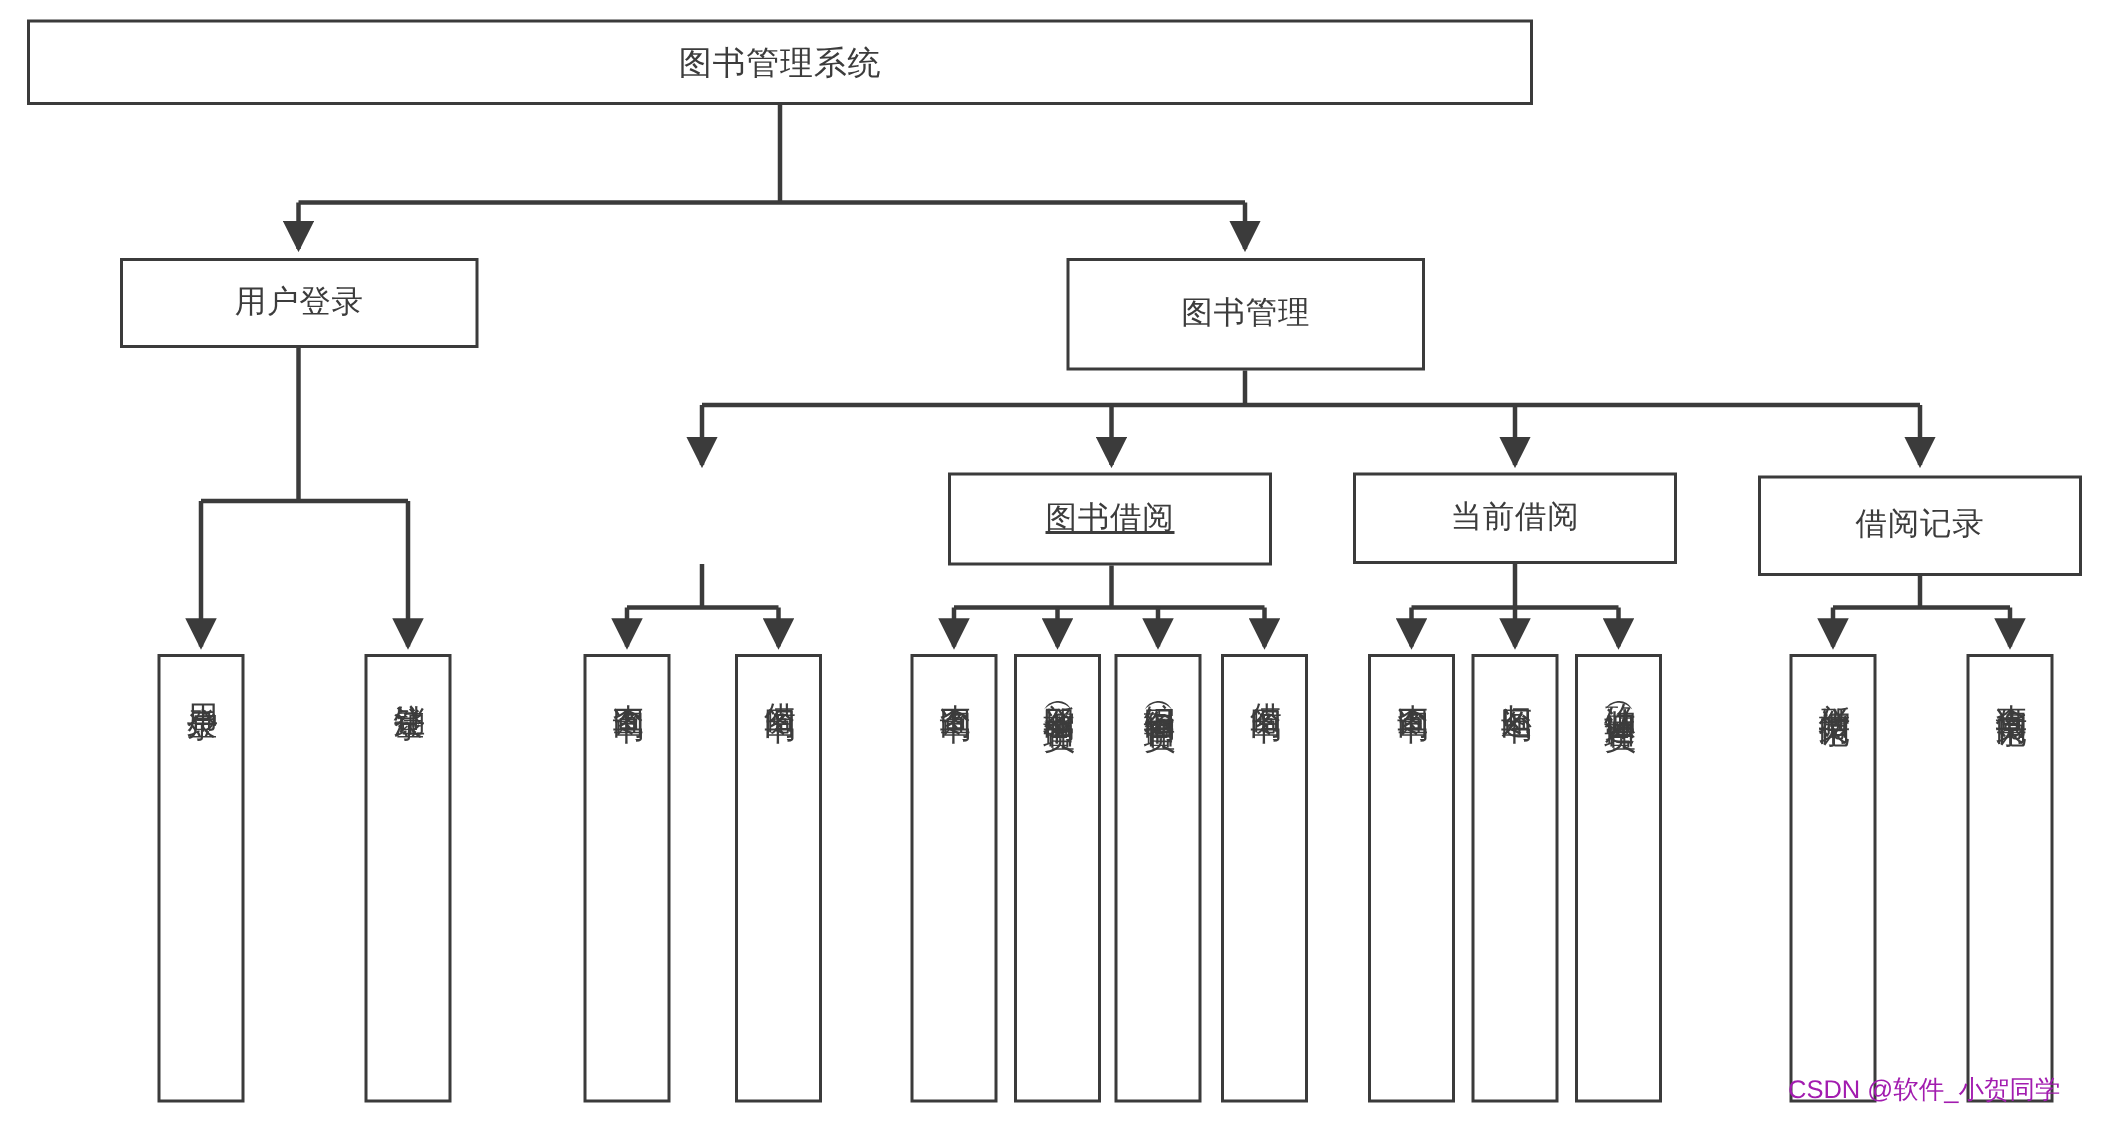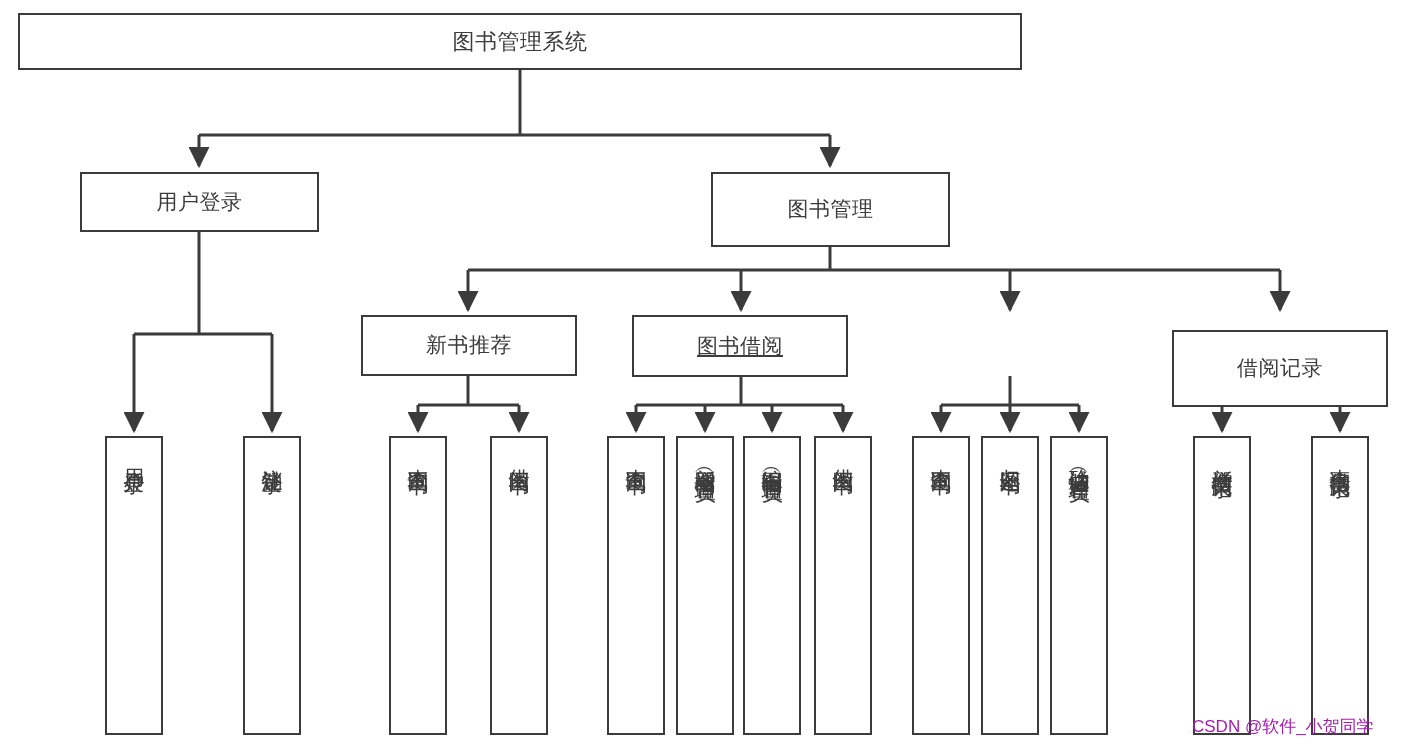--- a/index.html
+++ b/index.html
@@ -116,27 +116,27 @@
     <span class="lbl">图书管理系统</span>
   </div>
 
   <div class="node h" style="left:80px;top:172px;width:239px;height:60px;">
     <span class="lbl">用户登录</span>
   </div>
   <div class="node h" style="left:711px;top:172px;width:239px;height:75px;">
     <span class="lbl">图书管理</span>
   </div>
 
-  <div class="node h" style="left:361px;top:315px;width:216px;height:61px;">
-    <span class="lbl">新书推荐</span>
-  </div>
   <div class="node h" style="left:632px;top:315px;width:216px;height:62px;text-decoration:underline;">
     <span class="lbl">图书借阅</span>
   </div>
-  <div class="node h" style="left:1172px;top:317px;width:216px;height:77px;margin-top:13px;">
+  <div class="node h" style="left:902px;top:315px;width:216px;height:61px;">
+    <span class="lbl">当前借阅</span>
+  </div>
+  <div class="node h" style="left:1172px;top:317px;width:216px;height:67px;">
     <span class="lbl">借阅记录</span>
   </div>
 
   <div class="node v" style="left:105px;top:436px;width:58px;height:299px;">
     <span class="lbl">用户登录</span>
   </div>
   <div class="node v" style="left:243px;top:436px;width:58px;height:299px;">
     <span class="lbl">注销登录</span>
   </div>
 

